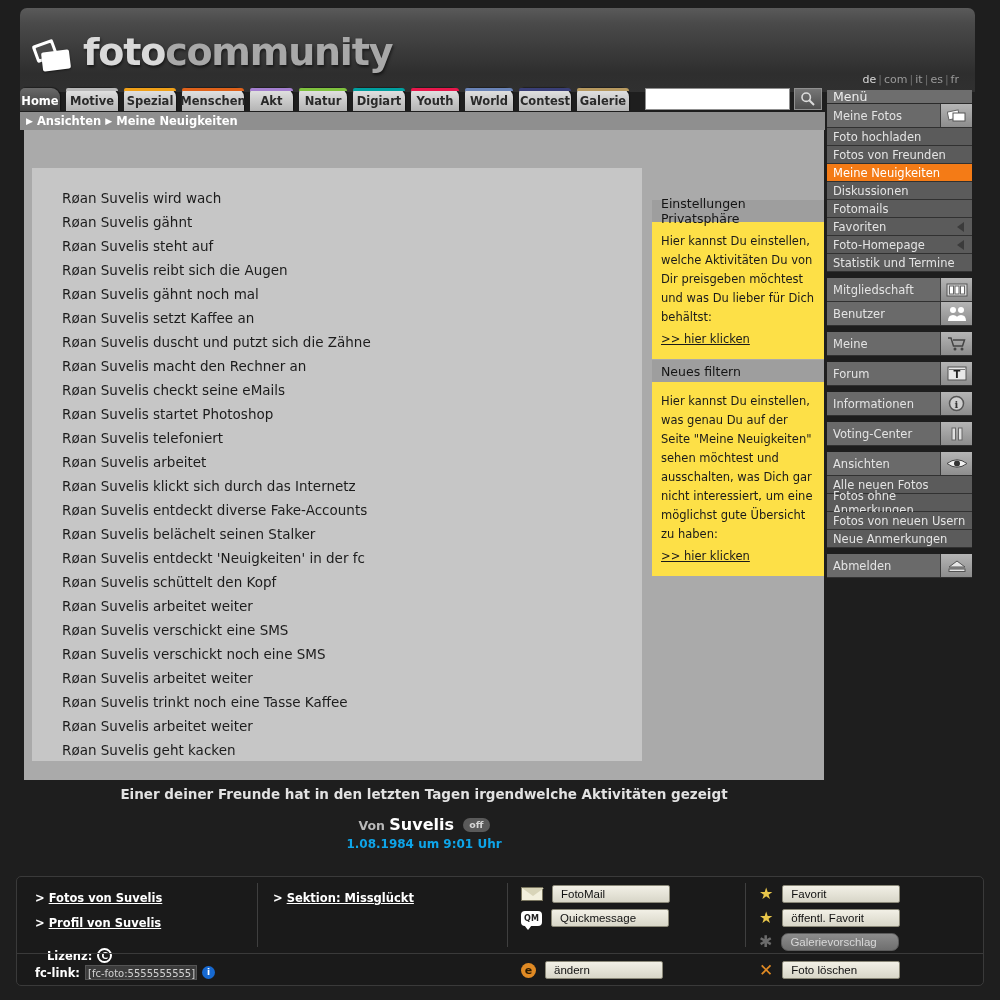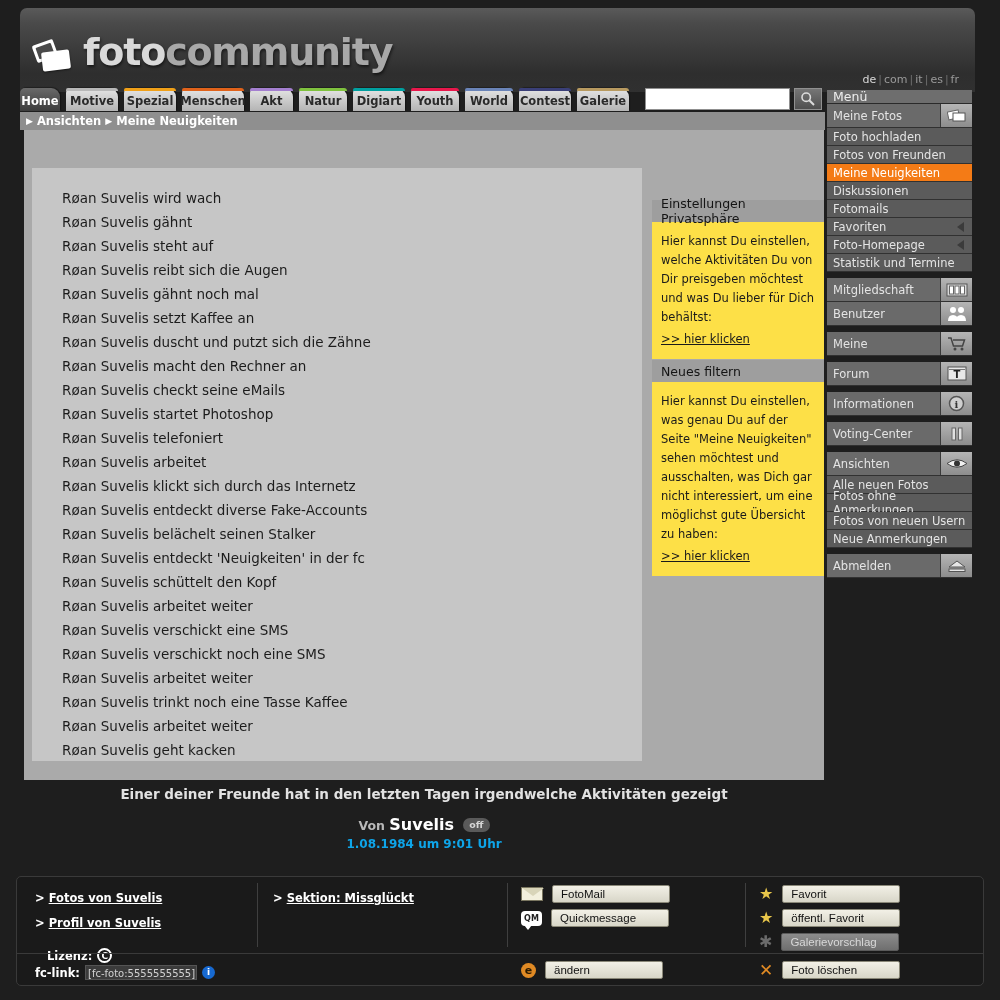--- a/index.html
+++ b/index.html
@@ -197,21 +197,21 @@
 
   .fbtn {
     display: inline-flex; align-items: center; padding: 8px 8px;
     height: 17px; min-width: 118px;
     background: linear-gradient(180deg,#f2f0e6,#d8d6c8);
     border: 1px solid #8a8878; border-radius: 2px;
     color: #111; font-size: 11.5px;
   }
   .fbtn.disabled {
     background: linear-gradient(180deg,#8c8c8c,#6f6f6f);
-    border-color: #5b5b5b; color: #d8d8d8;
+    border-color: #5b5b5b; color: #d8d8d8; border-radius: 7px;
   }
   .frow { display: flex; align-items: center; gap: 9px; margin-bottom: 6px; }
 
   .fc-input {
     display: inline-block; height: 15px; width: 112px;
     background: #3b3b3b; border: 1px solid #545454;
     color: #d2d2d2; font-size: 10px; padding: 0 2px; line-height: 15px;
     font-family: "DejaVu Sans", "Liberation Sans", sans-serif;
     vertical-align: middle; overflow: hidden; white-space: nowrap;
   }

